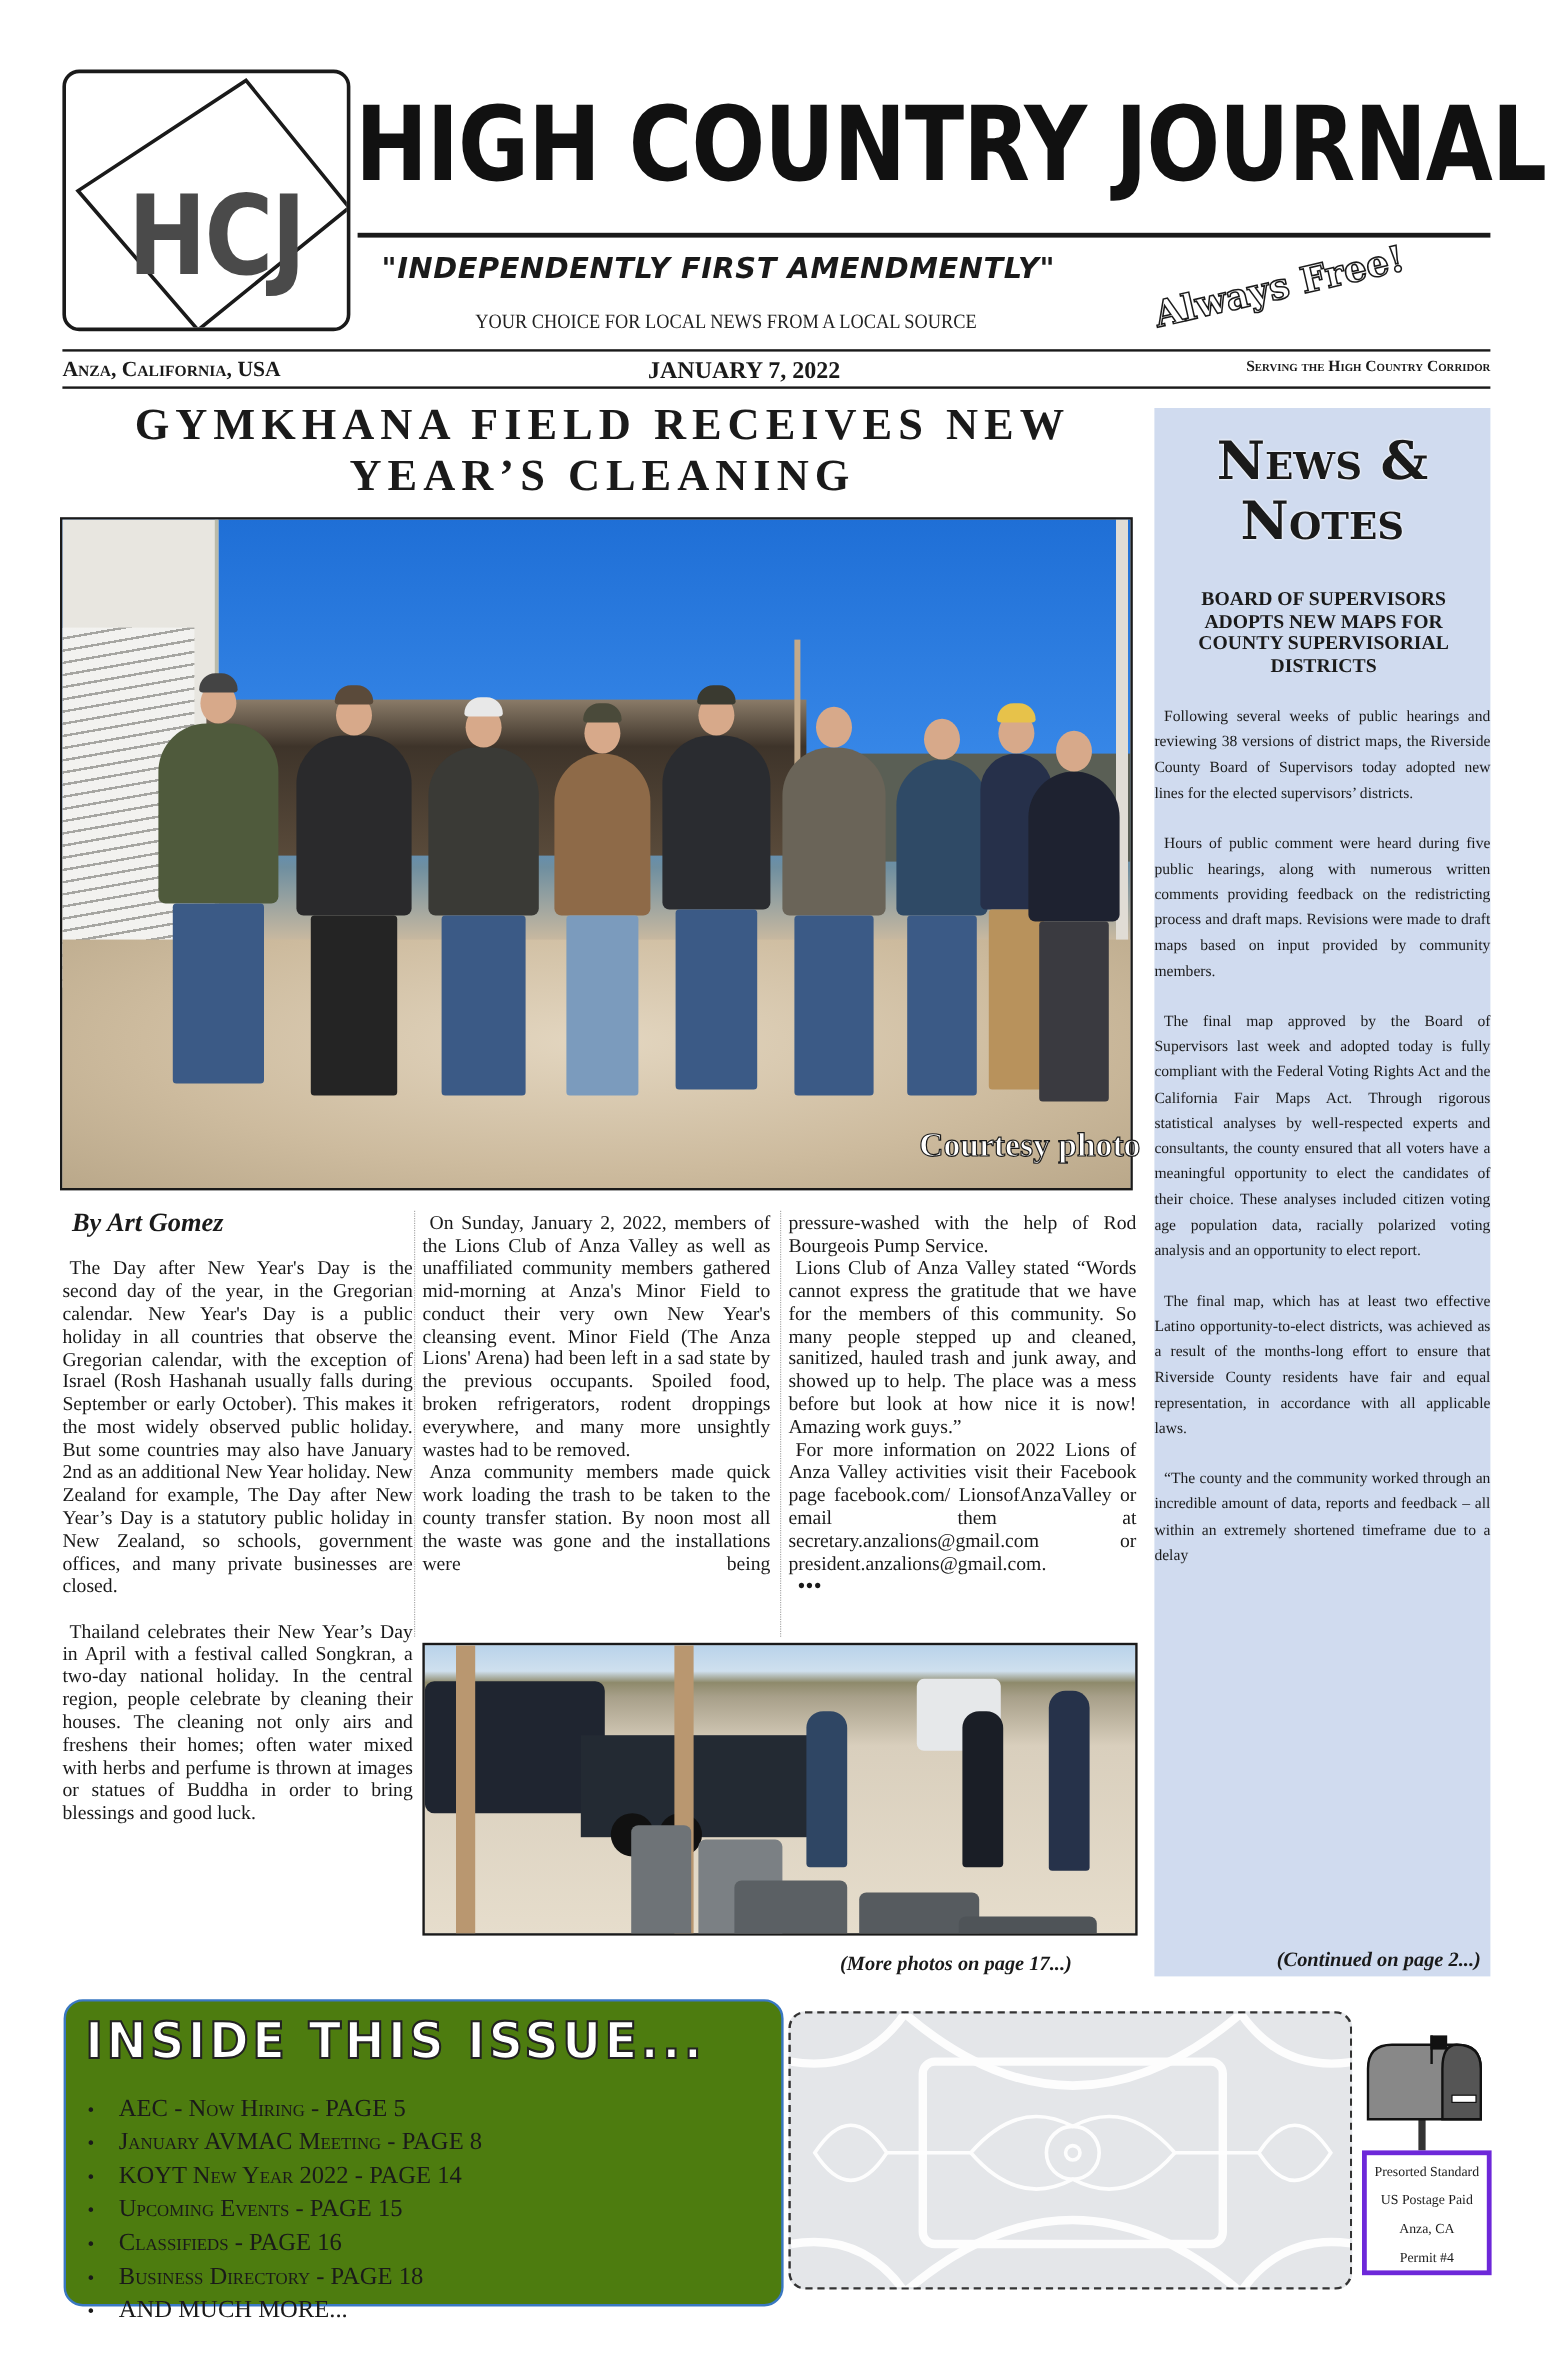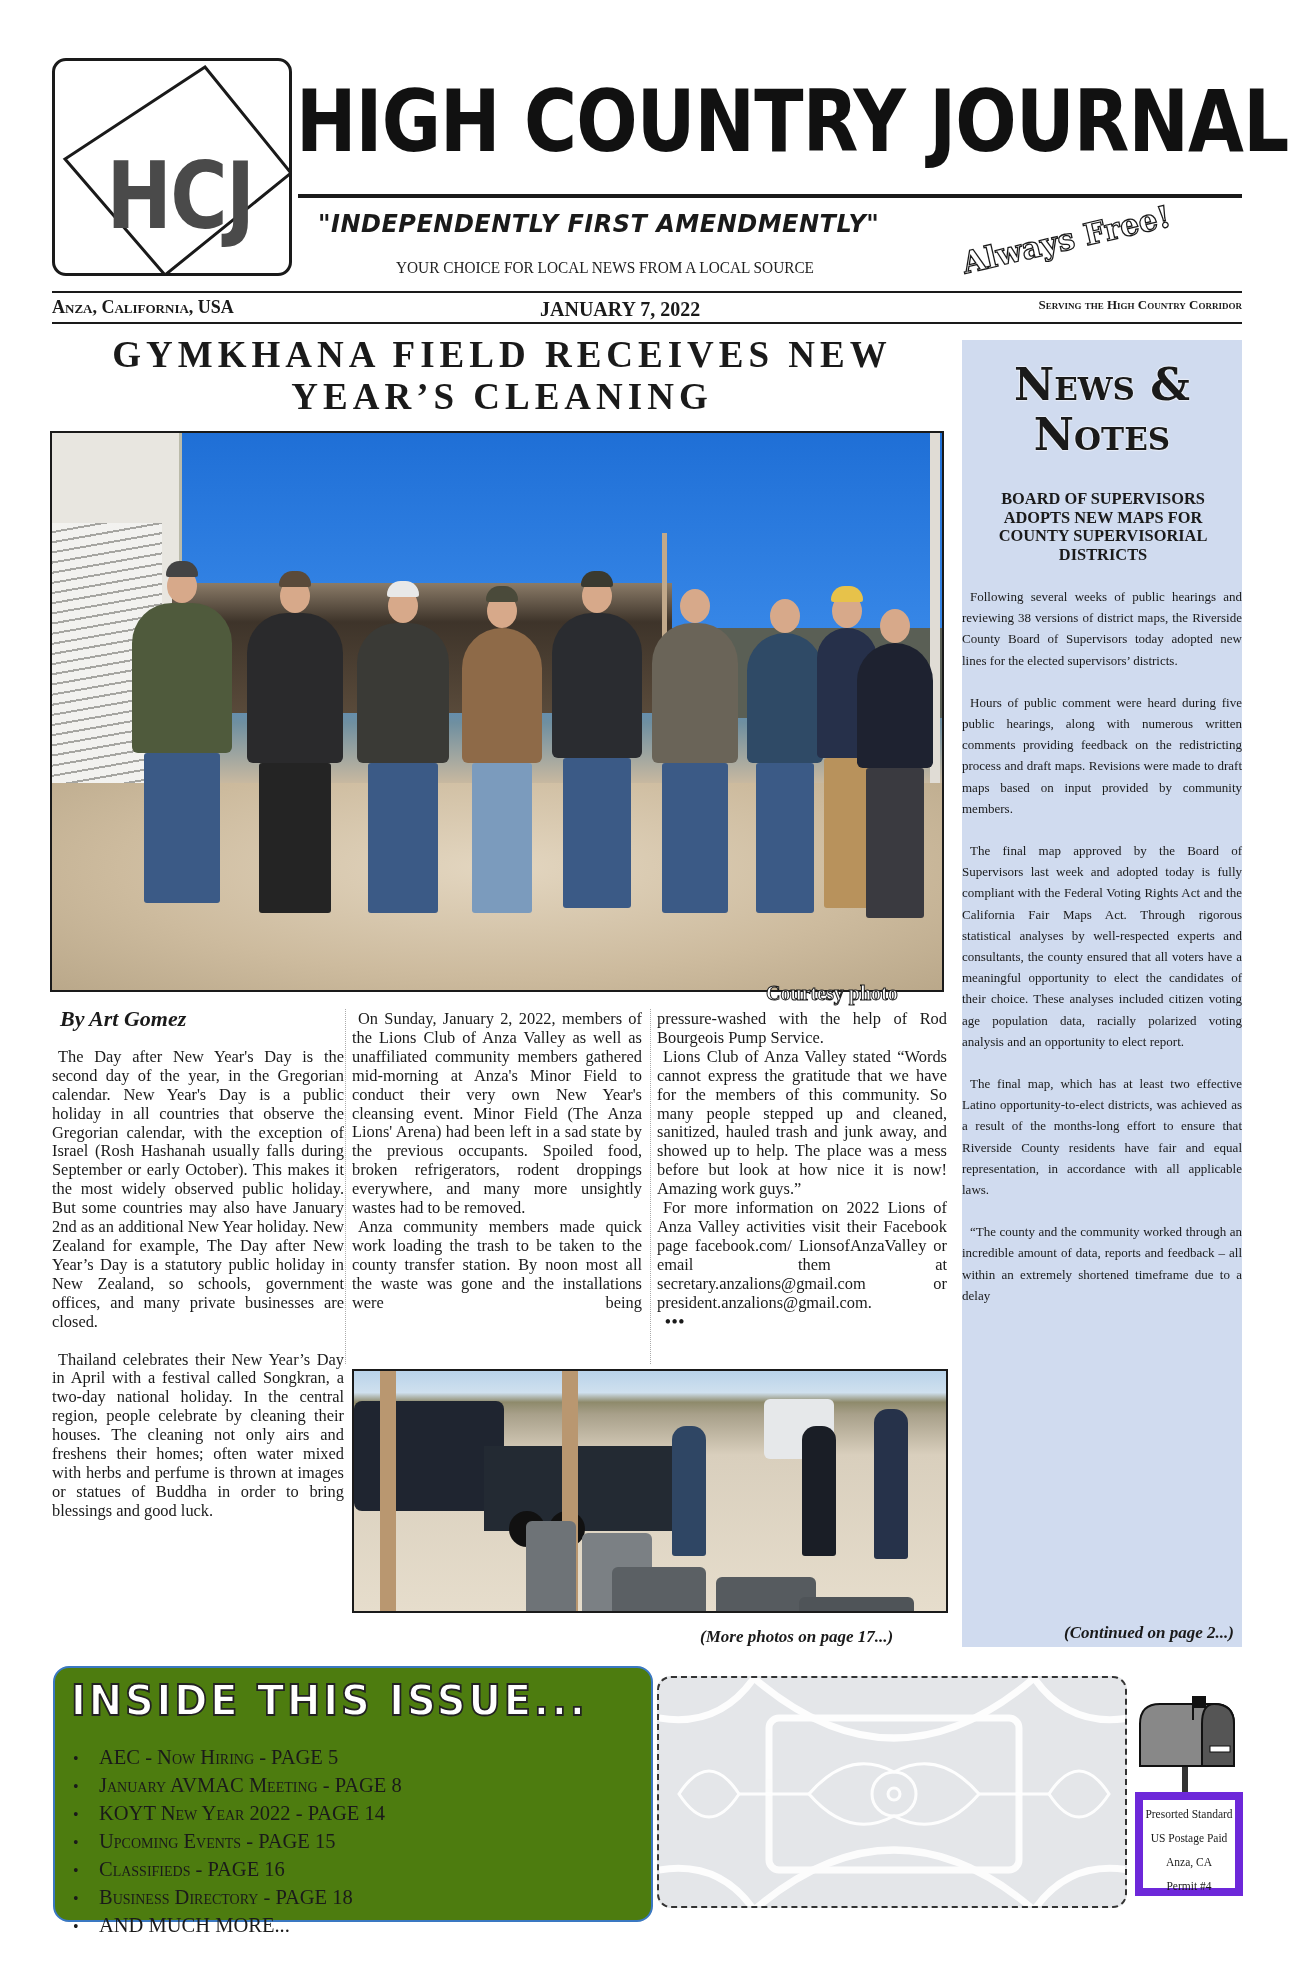--- a/index.html
+++ b/index.html
@@ -81,22 +81,22 @@
   .main-photo .pole2 { position: absolute; right: 2px; top: 0; width: 10px; height: 380px; background: #e0dcd5; }
   .main-photo .ground {
     position: absolute; left: 0; top: 350px; width: 100%; height: 211px;
     background: radial-gradient(ellipse at 50% 40%, #e3d6c0 0%, #cdbb9e 60%, #b9a789 100%);
   }
   .person { position: absolute; border-radius: 40px 40px 6px 6px; }
   .person .head { position: absolute; left: 50%; transform: translateX(-50%); top: -34px; width: 30px; height: 34px; border-radius: 50%; background: #d7a98a; }
   .person .hat { position: absolute; left: 50%; transform: translateX(-50%); top: -42px; width: 32px; height: 16px; border-radius: 16px 16px 3px 3px; }
   .person .legs { position: absolute; left: 12%; bottom: -150px; width: 76%; height: 150px; background: #3b5a86; border-radius: 3px; }
   .caption-courtesy {
-    position: absolute; left: 766px; top: 939px; font-size: 20px; font-weight: bold;
-    color: #fff; -webkit-text-stroke: 1px #1a1a1a; white-space: nowrap; margin-top: 43px;
+    position: absolute; left: 766px; top: 939px; font-size: 28px; font-weight: bold;
+    color: #fff; -webkit-text-stroke: 1px #1a1a1a; white-space: nowrap;
   }
 
   .second-photo {
     position: absolute; left: 352px; top: 1369px; width: 596px; height: 244px;
     border: 2px solid #1a1a1a; overflow: hidden;
     background: linear-gradient(180deg, #b9d3ea 0%, #cfe0ee 9%, #8e8a6b 13%, #a8a08a 18%, #d9cfbd 35%, #e6ddcc 100%);
   }
   .second-photo .truck { position: absolute; left: 0; top: 30px; width: 150px; height: 110px; background: #1f2530; border-radius: 8px; }
   .second-photo .trailer { position: absolute; left: 130px; top: 75px; width: 190px; height: 85px; background: #232a33; }
   .second-photo .trailer-wheel { position: absolute; width: 36px; height: 36px; border-radius: 50%; background: #111; }
@@ -166,21 +166,21 @@
   
   .address-box {
     position: absolute; left: 657px; top: 1676px; width: 470px; height: 232px;
     border: 2px dashed #333; border-radius: 14px; overflow: hidden;
     background: #e4e6e9;
   }
   .address-box svg { position: absolute; left: 0; top: 0; }
   .mailbox-area { position: absolute; left: 1130px; top: 1696px; width: 115px; height: 230px; }
   .postage-box {
     position: absolute; left: 1135px; top: 1792px; width: 108px; height: 104px;
-    border: 8px solid #6d28d9; background: #fff; text-align: center;
+    border: 4px solid #6d28d9; background: #fff; text-align: center;
     font-size: 11.5px; line-height: 24px; padding-top: 2px;
   }
 </style>
 </head>
 <body>
 
 <header>
   <div class="logo-box">
     <svg width="240" height="218">
       <polygon points="150,6 236,112 110,214 10,98" fill="none" stroke="#1a1a1a" stroke-width="3"></polygon>

